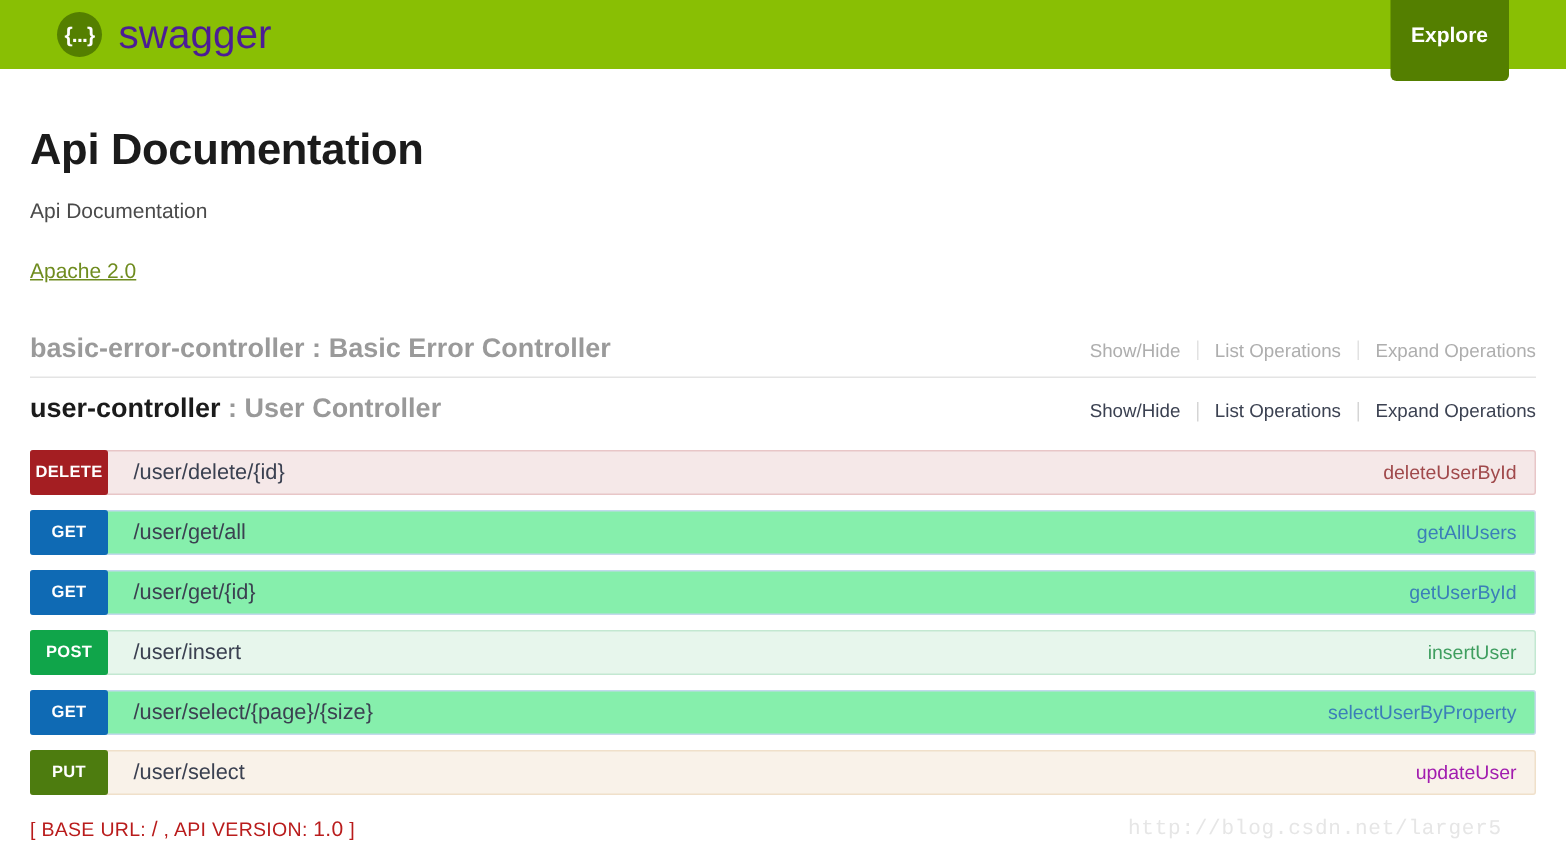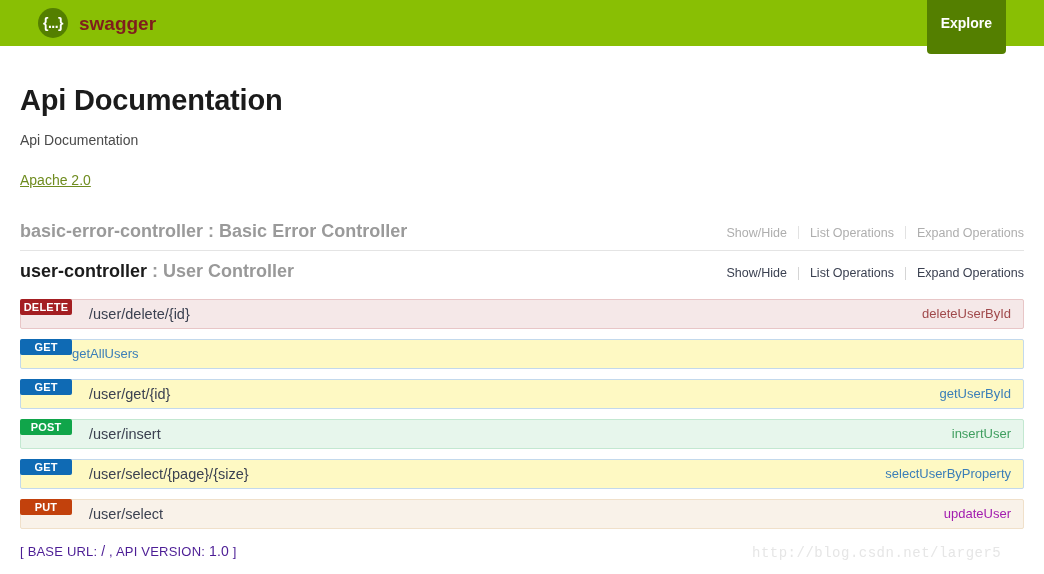--- a/index.html
+++ b/index.html
@@ -40,23 +40,23 @@
     align-items: center;
     justify-content: center;
     color: #ffffff;
     font-family: "Liberation Sans", sans-serif;
     font-size: 14px;
     font-weight: bold;
     line-height: 1;
     letter-spacing: -0.5px;
   }
   .brand-name {
-    color: #7f1d1d;
-    font-size: 19px;
-    font-weight: bold;
+    color: #4c1d95;
+    font-size: 27px;
+    font-weight: normal;
     letter-spacing: 0px;
     line-height: 1;
   }
   .topbar-spacer { flex: 1 1 auto; }
 
   .api-selector {
     position: relative;
     margin-right: 118px;
   }
   .api-select {
@@ -188,61 +188,61 @@
     flex: 0 0 52px;
     color: #ffffff;
     font-size: 11px;
     font-weight: bold;
     display: flex;
     align-items: center;
     justify-content: center;
     border-radius: 2px;
     letter-spacing: 0.2px;
     margin: -1px 0 -1px -1px;
-    height: 16px;
+    height: 30px;
     box-sizing: border-box;
   }
   .op-path {
     flex: 1 1 auto;
     display: flex;
     align-items: center;
     padding-left: 17px;
     font-size: 14.5px;
     color: #3b4151;
     letter-spacing: 0px;
   }
   .op-nickname {
     display: flex;
     align-items: center;
     padding-right: 12px;
     font-size: 13px;
   }
 
   
-  .op-get    { background: #fef9c3; border-color: #c3d9ec; }
+  .op-get    { background: #86efac; border-color: #c3d9ec; }
   .op-get    .op-method { background: #0f6ab4; }
   .op-get    .op-nickname { color: #3b7eb8; }
 
   .op-post   { background: #e7f6ec; border-color: #c3e8d1; }
   .op-post   .op-method { background: #10a54a; }
   .op-post   .op-nickname { color: #3f9e5f; }
 
   .op-put    { background: #f9f2e9; border-color: #f0e0ca; }
-  .op-put    .op-method { background: #c2410c; }
+  .op-put    .op-method { background: #4d7c0f; }
   .op-put    .op-nickname { color: #a21caf; }
 
   .op-delete { background: #f5e8e8; border-color: #e8c6c7; }
   .op-delete .op-method { background: #a41e22; }
   .op-delete .op-nickname { color: #a0494b; }
 
   
   .footer {
     margin-top: 14px;
     font-size: 13px;
-    color: #4c1d95;
+    color: #b91c1c;
     font-variant: small-caps;
     letter-spacing: 0.2px;
   }
   .footer .fval {
     font-variant: normal;
     font-size: 14px;
   }
 
   .watermark {
     position: absolute;
@@ -308,20 +308,21 @@
     </div>
 
     <div class="operations">
       <div class="operation op-delete">
         <span class="op-method">DELETE</span>
         <span class="op-path">/user/delete/{id}</span>
         <span class="op-nickname">deleteUserById</span>
       </div>
       <div class="operation op-get">
         <span class="op-method">GET</span>
+        <span class="op-path">/user/get/all</span>
         <span class="op-nickname">getAllUsers</span>
       </div>
       <div class="operation op-get">
         <span class="op-method">GET</span>
         <span class="op-path">/user/get/{id}</span>
         <span class="op-nickname">getUserById</span>
       </div>
       <div class="operation op-post">
         <span class="op-method">POST</span>
         <span class="op-path">/user/insert</span>

